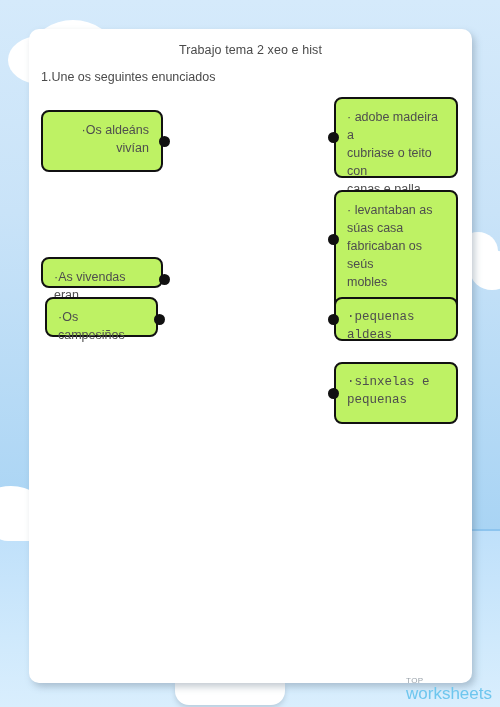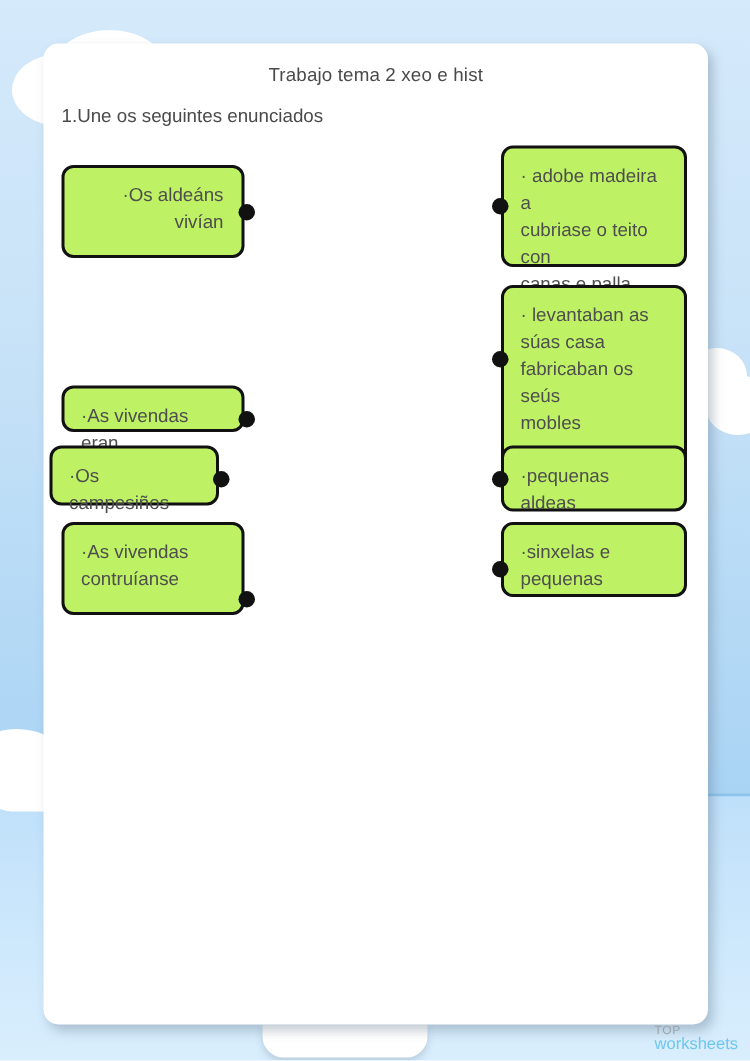--- a/index.html
+++ b/index.html
@@ -117,21 +117,21 @@
     line-height: 1.05;
   }
   .wm-top {
     font-size: 8px;
     color: #9aa3ab;
     letter-spacing: 0.4px;
     display: block;
     margin-right: 2px;
   }
   .wm-main {
-    font-size: 11px;
+    font-size: 17px;
     color: #6ec6ee;
     display: block;
   }
 </style>
 </head>
 <body>
 
 <div id="screen">
 
   <div class="band-upper"></div>
@@ -159,52 +159,47 @@
     <div class="mbox" style="left:12px; top:81px; width:122px; height:62px;text-align:right;">
       <span class="txt">·Os aldeáns vivían</span>
       <span class="dot" style="left:116px; top:24px;"></span>
     </div>
 
     <div class="mbox" style="left:12px; top:188px; width:122px; height:31px;margin-top:40px;">
       <span class="txt">·As vivendas eran</span>
       <span class="dot" style="left:116px; top:15px;"></span>
     </div>
 
-    <div class="mbox" style="left:4px; top:268px; width:113px; height:40px;">
+    <div class="mbox" style="left:16px; top:268px; width:113px; height:40px;">
       <span class="txt">·Os campesiños</span>
       <span class="dot" style="left:107px; top:15px;"></span>
     </div>
 
-    <div class="mbox" style="left:12px; top:319px; width:122px; height:62px;">
-      <span class="txt">·As vivendas
-contruíanse</span>
-      <span class="dot" style="left:116px; top:44px;"></span>
-    </div>
 
     <div class="mbox" style="left:305px; top:68px; width:124px; height:81px;">
       <span class="txt">· adobe madeira a
 cubriase o teito con
 canas e palla</span>
       <span class="dot" style="left:-8px; top:33px;"></span>
     </div>
 
     <div class="mbox" style="left:305px; top:161px; width:124px; height:127px;">
       <span class="txt">· levantaban as
 súas casa
 fabricaban os seús
 mobles</span>
       <span class="dot" style="left:-8px; top:42px;"></span>
     </div>
 
-    <div class="mbox" style="left:305px; top:268px; width:124px; height:44px;">
+    <div class="mbox" style="left:305px; top:268px; width:124px; height:44px;font-family:Liberation Mono, monospace;">
       <span class="txt">·pequenas aldeas</span>
       <span class="dot" style="left:-8px; top:15px;"></span>
     </div>
 
-    <div class="mbox" style="left:305px; top:319px; width:124px; height:50px;">
+    <div class="mbox" style="left:305px; top:333px; width:124px; height:62px;font-family:Liberation Mono, monospace;">
       <span class="txt">·sinxelas e
 pequenas</span>
       <span class="dot" style="left:-8px; top:24px;"></span>
     </div>
 
   </div>
 
   <div class="wm">
     <span class="wm-top">TOP</span>
     <span class="wm-main">worksheets</span>

